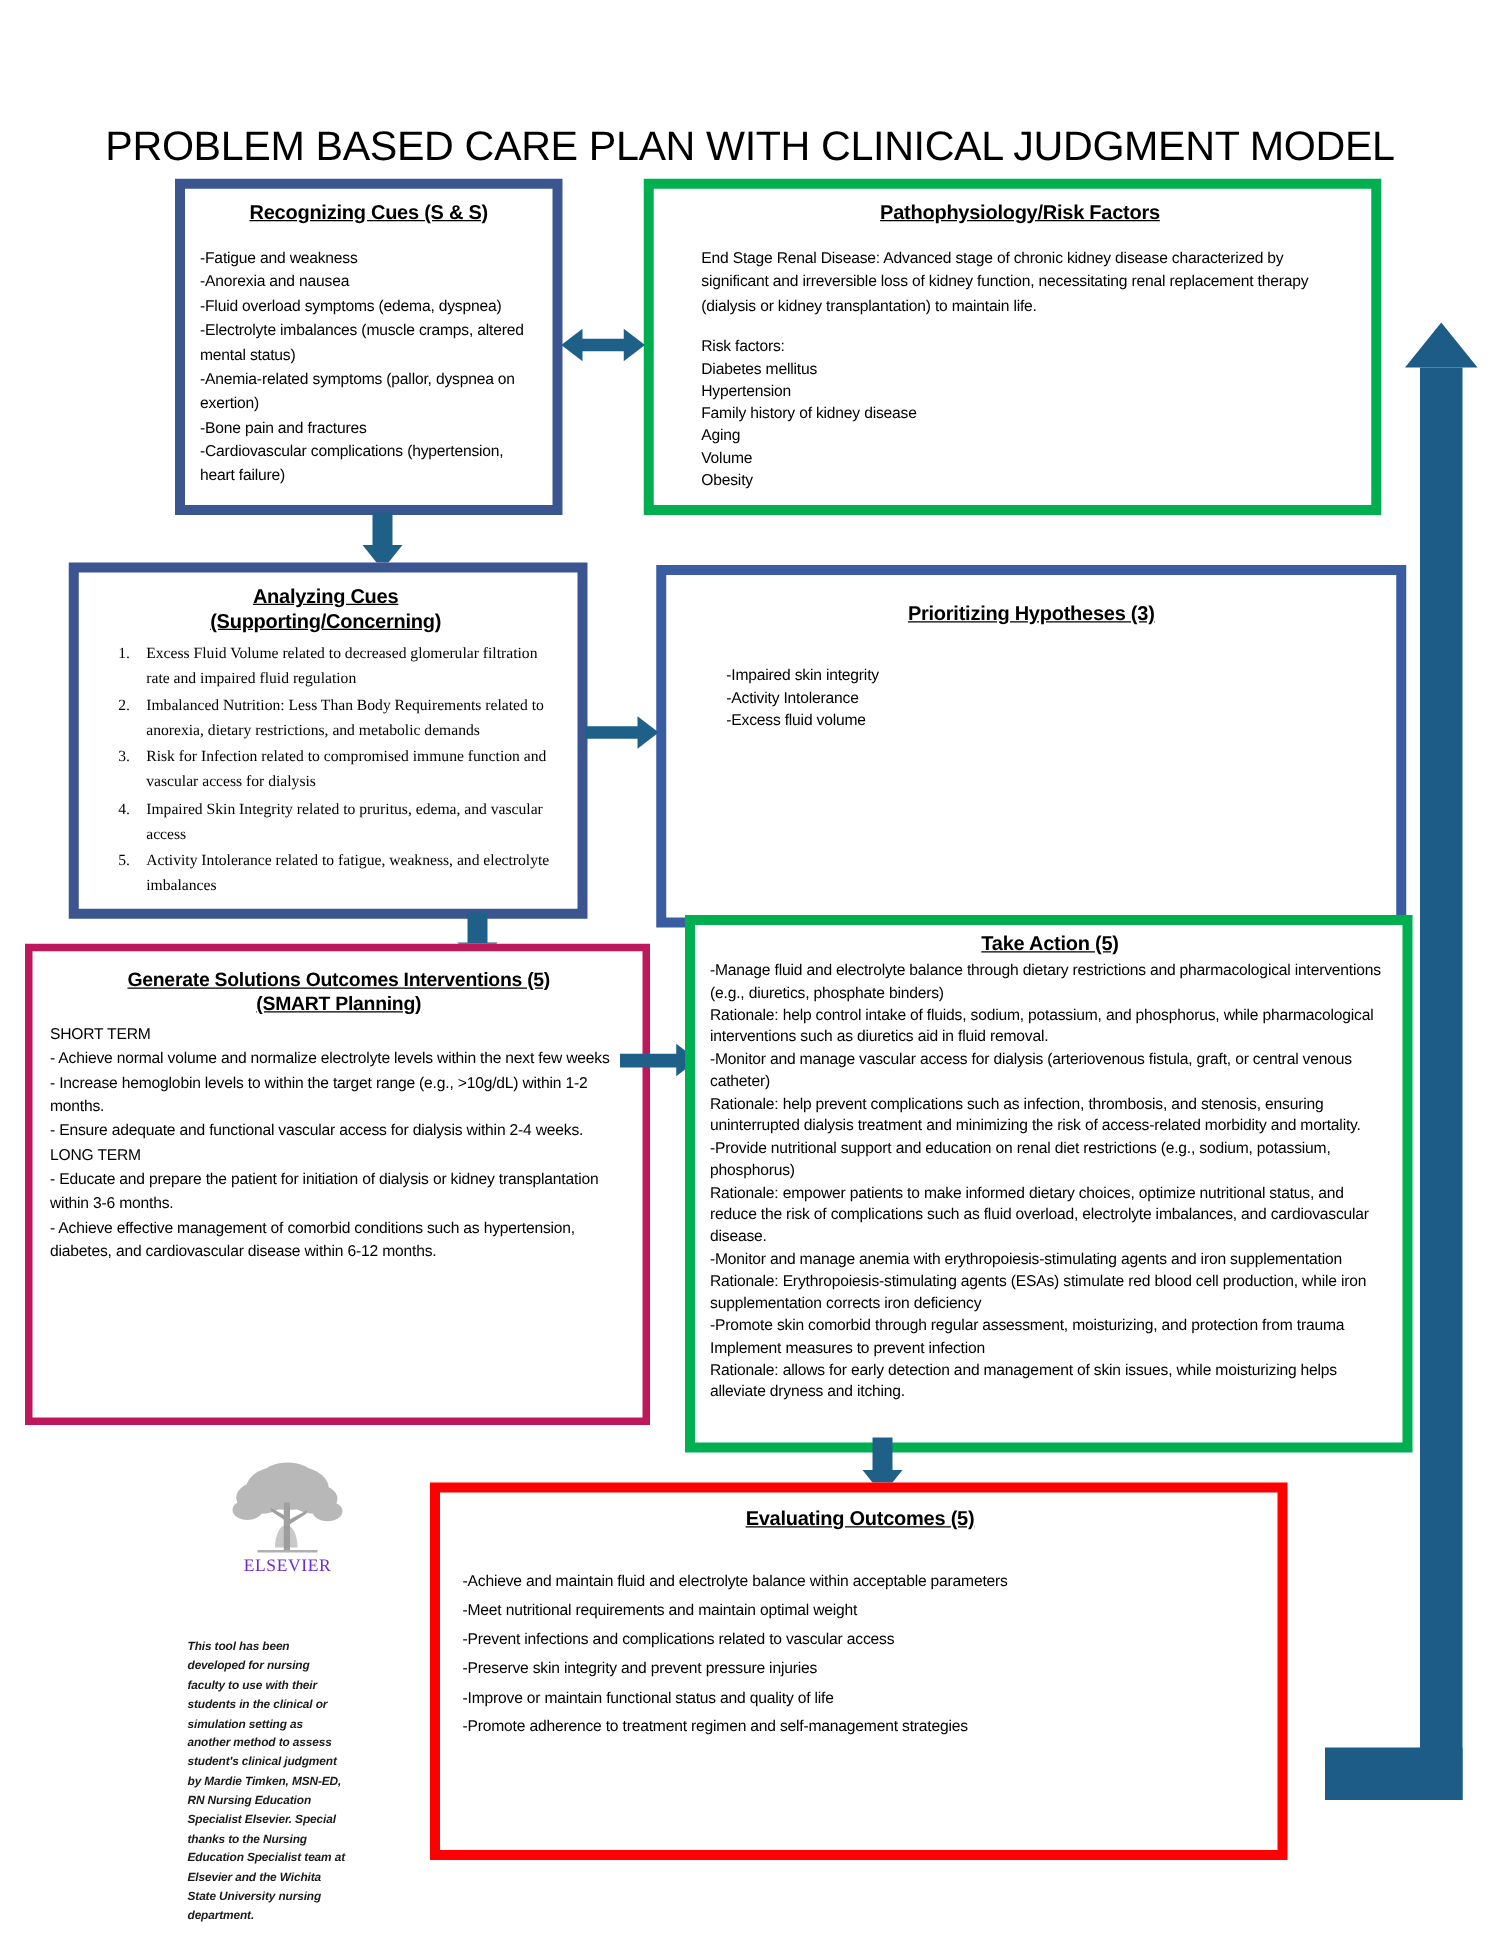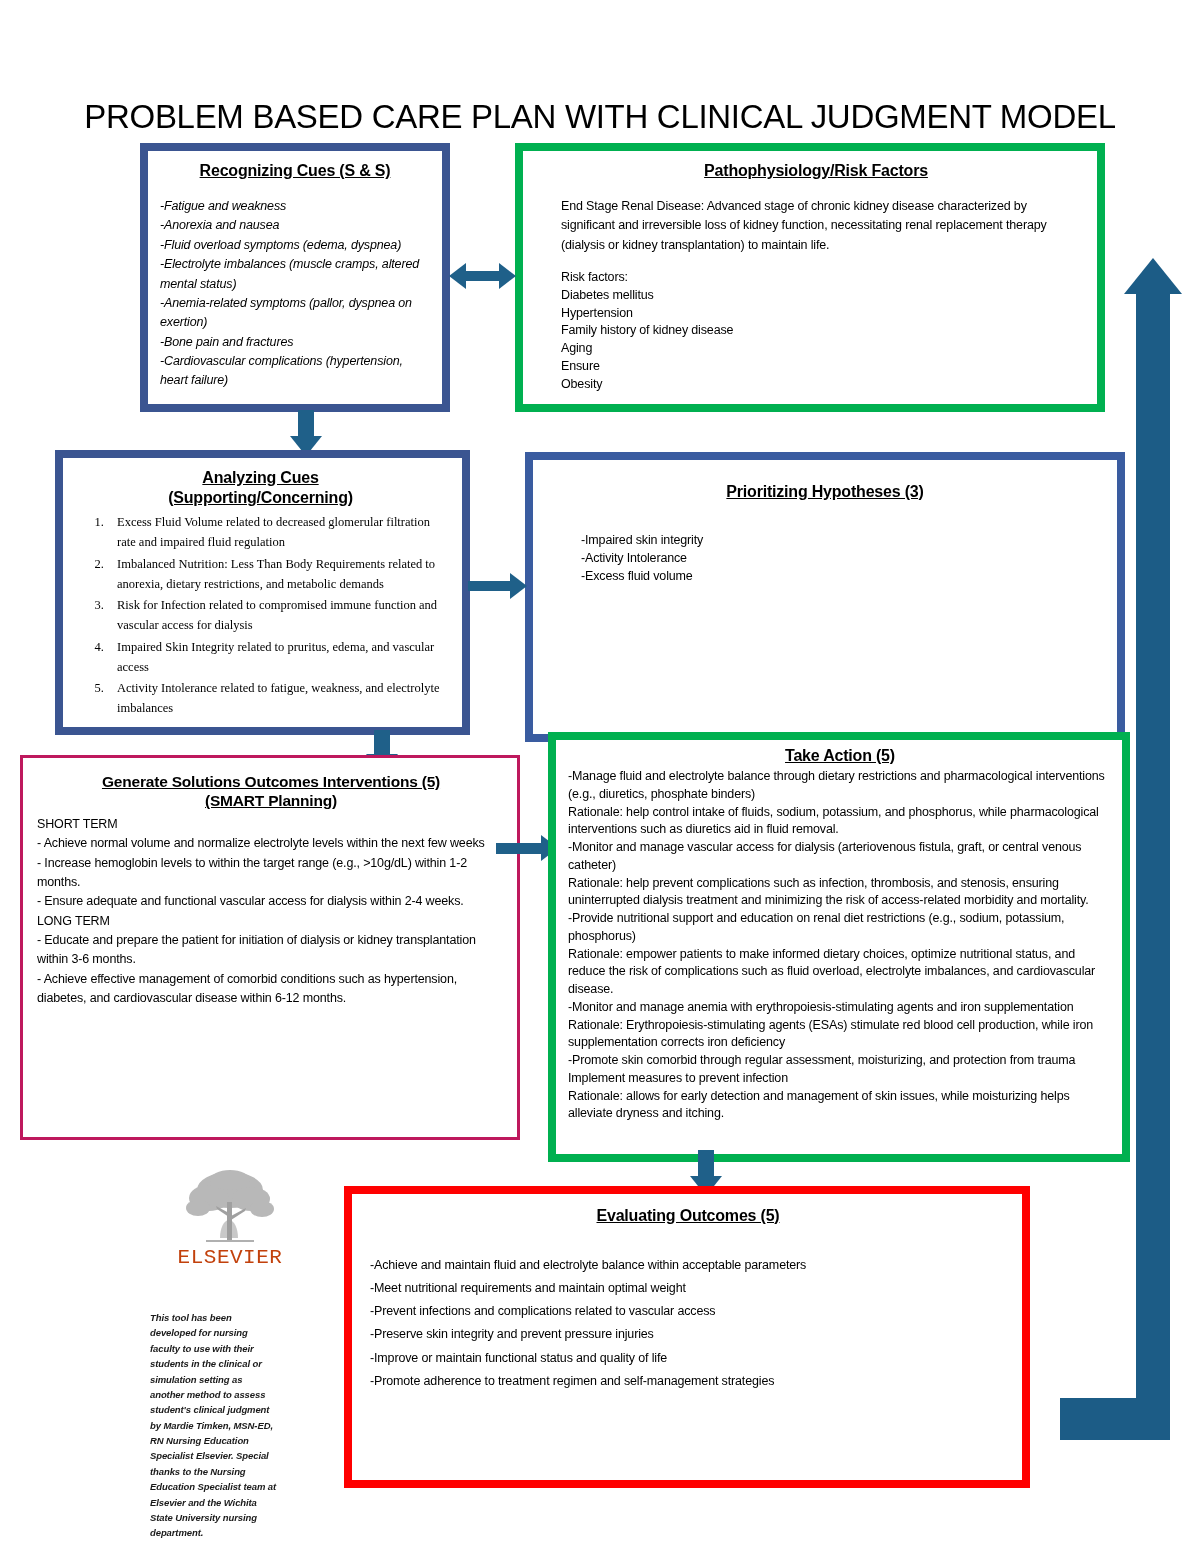--- a/index.html
+++ b/index.html
@@ -37,21 +37,21 @@
   }
   .box-inner {
     width: 100%;
     height: 100%;
     box-sizing: border-box;
     overflow: hidden;
   }
   .b-blue   { border: 8px solid #3B5591; }
   .b-blue2  { border: 8px solid #3A5CA0; }
   .b-green  { border: 8px solid #00B050; }
-  .b-yellow { border: 3px solid #be185d; }
+  .b-yellow { border: 6px solid #be185d; }
   .b-red    { border: 8px solid #FF0000; }
 
   .box-title {
     text-align: center;
     font-weight: bold;
     text-decoration: underline;
     font-size: 16px;
     letter-spacing: -0.2px;
     line-height: 1.25;
   }
@@ -125,24 +125,24 @@
     width: 120px;
     text-align: center;
   }
   .logo-tree {
     width: 108px;
     height: 80px;
     margin: 0 auto;
     display: block;
   }
   .logo-word {
-    font-family: Liberation Mono, monospace;
-    font-size: 21px;
+    font-family: Liberation Serif, serif;
+    font-size: 14px;
     letter-spacing: 0.5px;
-    color: #c2410c;
+    color: #6d28d9;
     font-weight: 400;
     margin-top: -2px;
   }
   .credit {
     position: absolute;
     left: 150px;
     top: 1310px;
     width: 128px;
     font-size: 9.5px;
     line-height: 1.62;
@@ -155,21 +155,21 @@
 </head>
 <body>
 
 <div id="page">
 
   <div class="page-title">PROBLEM BASED CARE PLAN WITH CLINICAL JUDGMENT MODEL</div>
 
   <div class="box b-blue" style="left:140px; top:143px; width:310px; height:269px;">
     <div class="box-inner" style="padding:10px 12px 8px 12px;">
       <div class="box-title">Recognizing Cues (S &amp; S)</div>
-      <div class="body-text" style="margin-top:16px;font-style:italic;">
+      <div class="body-text" style="margin-top:16px;">
         <p>-Fatigue and weakness</p>
         <p>-Anorexia and nausea</p>
         <p>-Fluid overload symptoms (edema, dyspnea)</p>
         <p>-Electrolyte imbalances (muscle cramps, altered mental status)</p>
         <p>-Anemia-related symptoms (pallor, dyspnea on exertion)</p>
         <p>-Bone pain and fractures</p>
         <p>-Cardiovascular complications (hypertension, heart failure)</p>
       </div>
     </div>
   </div>
@@ -178,21 +178,21 @@
     <div class="box-inner" style="padding:10px 26px 8px 38px;">
       <div class="box-title">Pathophysiology/Risk Factors</div>
       <div class="body-text" style="margin-top:16px;">End Stage Renal Disease: Advanced stage of chronic kidney disease characterized by significant and irreversible loss of kidney function, necessitating renal replacement therapy (dialysis or kidney transplantation) to maintain life.</div>
       <div class="gap"></div>
       <div class="body-text tight">
         <p>Risk factors:</p>
         <p>Diabetes mellitus</p>
         <p>Hypertension</p>
         <p>Family history of kidney disease</p>
         <p>Aging</p>
-        <p>Ensure</p>
+        <p>Volume</p>
         <p>Obesity</p>
       </div>
     </div>
   </div>
 
   <div class="arrow" style="left:449px; top:263px; width:67px; height:26px;">
     <div class="ar-head-l" style="left:0; top:0;"></div>
     <div class="ar-shaft-h" style="left:16px; top:8px; width:35px; height:10px;"></div>
     <div class="ar-head-r" style="left:50px; top:0;"></div>
   </div>

